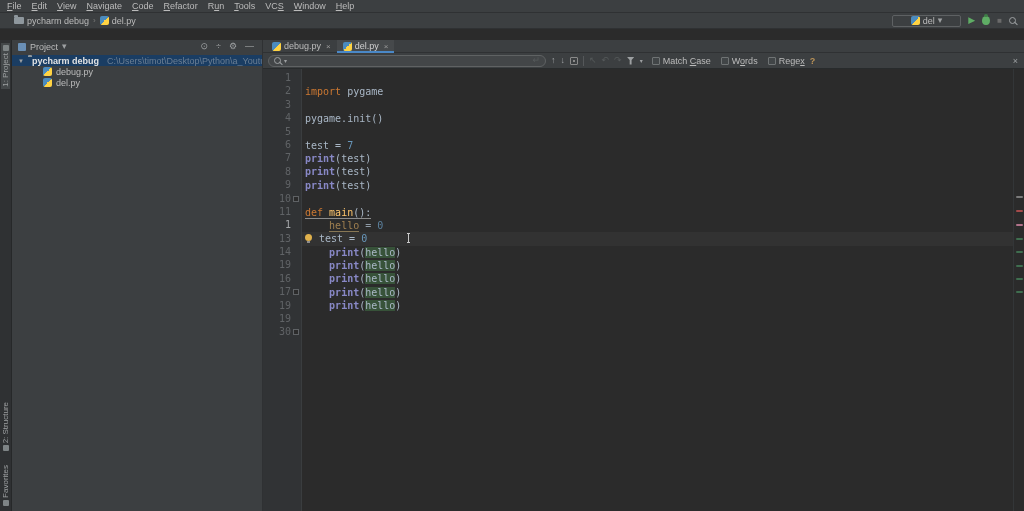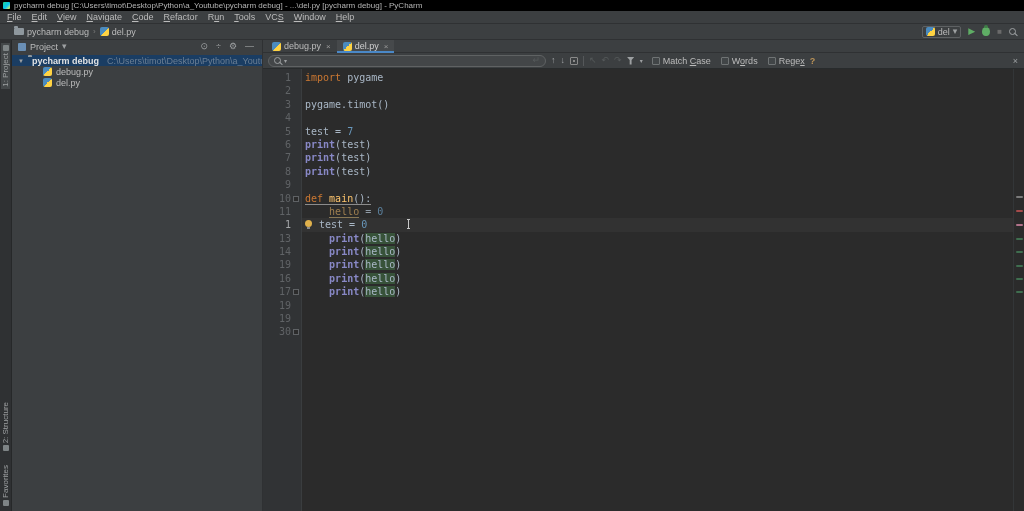--- a/index.html
+++ b/index.html
@@ -20,21 +20,21 @@
   .mn { text-decoration:underline; }
 
   
   .navbar { height:16px; background:#3c3f41; border-bottom:1px solid #2f3133;
             display:flex; align-items:center; padding:0 8px 0 14px; }
   .crumbs { display:flex; align-items:center; gap:4px; flex:1; }
   .crumb { display:flex; align-items:center; gap:3px; color:#bbbbbb; font-size:9px; }
   .crumb-sep { color:#7a7a7a; font-size:8px; }
   .run-controls { display:flex; align-items:center; gap:7px; }
   .run-config { display:flex; align-items:center; gap:3px; border:1px solid #5e6163;
-                border-radius:2px; height:12px; padding:0 3px; color:#bbbbbb; font-size:9px; }
+                border-radius:2px; height:12px; padding:0 18px; color:#bbbbbb; font-size:9px; }
 
   
   .ic-folder { width:10px; height:7px; background:#8e979d; border-radius:1px; position:relative; display:inline-block; }
   .ic-folder::before { content:""; position:absolute; top:-2px; left:0; width:4px; height:2px;
                        background:#8e979d; border-radius:1px 1px 0 0; }
   .ic-py { width:9px; height:9px; border-radius:2px; display:inline-block;
            background:linear-gradient(135deg,#4b8bbe 0 50%, #ffd343 50% 100%); }
   .ic-lib { width:9px; height:9px; display:inline-block;
             background:repeating-linear-gradient(#7ba3c9 0 2px, #3c3f41 2px 3px); }
   .ic-scratch { width:9px; height:9px; border-radius:1px; display:inline-block; background:#56a6a0; }
@@ -108,21 +108,21 @@
   .help { color:#bc9458; font-size:9px; font-weight:bold; }
 
   
   .editor { flex:1; position:relative; display:flex; background:#2b2b2b; min-width:0; }
   .gutter { width:39px; background:#313335; border-right:1px solid #3a3d3f; padding-top:2px; }
   .g-line { height:13.4px; line-height:13.4px; font-family:"DejaVu Sans Mono",monospace;
             font-size:10px; color:#606366; text-align:right; padding-right:10px; position:relative; }
   .g-line.current { color:#a4a7a9; }
   .fold { position:absolute; right:2px; top:4px; width:6px; height:6px;
           border:1px solid #5f6265; background:#2b2b2b; }
-  .code { flex:1; padding-top:2px; position:relative; overflow:hidden; }
+  .code { flex:1; padding-top:16px; position:relative; overflow:hidden; }
   .c-line { height:13.4px; line-height:13.4px; font-family:"DejaVu Sans Mono",monospace;
             font-size:10px; white-space:pre; color:#a9b7c6; position:relative; padding-left:3px; }
   .c-line.current { background:#323232; }
   .c-line.dim { opacity:.8; }
   .c-line.current .c-text { margin-left:14px; }
   .tk-kw { color:#cc7832; }
   .tk-pl { color:#a9b7c6; }
   .tk-num { color:#6897bb; }
   .tk-bi { color:#8888c6;font-weight:bold; }
   .tk-fn { color:#ffc66d; }
@@ -135,24 +135,20 @@
   .ibeam::after { bottom:0; }
   .stripe { position:absolute; top:0; right:0; bottom:0; width:11px; background:#2b2b2b;
             border-left:1px solid #333638; }
   .mark { position:absolute; left:2px; width:7px; height:2px; border-radius:1px; }
 </style>
 </head>
 <body>
 
 <div class="app">
 
-  <div class="titlebar">
-    <span class="pylogo"></span>
-    <span>pycharm debug [C:\Users\timot\Desktop\Python\a_Youtube\pycharm debug] - ...\del.py [pycharm debug] - PyCharm</span>
-  </div>
 
   <div class="menubar" id="menubar">
       <span class="menu-item"><span class="mn">F</span><span>i</span><span>l</span><span>e</span></span>
       <span class="menu-item"><span class="mn">E</span><span>d</span><span>i</span><span>t</span></span>
       <span class="menu-item"><span class="mn">V</span><span>i</span><span>e</span><span>w</span></span>
       <span class="menu-item"><span class="mn">N</span><span>a</span><span>v</span><span>i</span><span>g</span><span>a</span><span>t</span><span>e</span></span>
       <span class="menu-item"><span class="mn">C</span><span>o</span><span>d</span><span>e</span></span>
       <span class="menu-item"><span class="mn">R</span><span>e</span><span>f</span><span>a</span><span>c</span><span>t</span><span>o</span><span>r</span></span>
       <span class="menu-item"><span>R</span><span class="mn">u</span><span>n</span></span>
       <span class="menu-item"><span class="mn">T</span><span>o</span><span>o</span><span>l</span><span>s</span></span>
@@ -305,21 +301,21 @@
             <div class="g-line"><span>19</span></div>
             <div class="g-line"><span>16</span></div>
             <div class="g-line"><span>17</span><span class="fold"></span></div>
             <div class="g-line"><span>19</span></div>
             <div class="g-line"><span>19</span></div>
             <div class="g-line"><span>30</span><span class="fold"></span></div>
           </div>
         <div class="code" id="code">
             <div class="c-line"><span class="c-text"><span class="tk-kw">import</span><span class="tk-pl"> pygame</span></span></div>
             <div class="c-line"><span class="c-text"></span></div>
-            <div class="c-line"><span class="c-text"><span class="tk-pl">pygame.timot()</span></span></div>
+            <div class="c-line"><span class="c-text"><span class="tk-pl">pygame.init()</span></span></div>
             <div class="c-line"><span class="c-text"></span></div>
             <div class="c-line"><span class="c-text"><span class="tk-pl">test = </span><span class="tk-num">7</span></span></div>
             <div class="c-line"><span class="c-text"><span class="tk-bi">print</span><span class="tk-pl">(test)</span></span></div>
             <div class="c-line"><span class="c-text"><span class="tk-bi">print</span><span class="tk-pl">(test)</span></span></div>
             <div class="c-line"><span class="c-text"><span class="tk-bi">print</span><span class="tk-pl">(test)</span></span></div>
             <div class="c-line"><span class="c-text"></span></div>
             <div class="c-line"><span class="c-text"><span class="tk-kw tk-u">def </span><span class="tk-fn tk-u">main</span><span class="tk-pl tk-u">():</span></span></div>
             <div class="c-line dim"><span class="c-text"><span class="tk-pl">    </span><span class="tk-warn">hello</span><span class="tk-pl"> = </span><span class="tk-num">0</span></span></div>
             <div class="c-line current"><span class="bulb"></span><span class="ibeam"></span><span class="c-text"><span class="tk-pl">test = </span><span class="tk-num">0</span></span></div>
             <div class="c-line"><span class="c-text"><span class="tk-pl">    </span><span class="tk-bi">print</span><span class="tk-pl">(</span><span class="tk-hl">hello</span><span class="tk-pl">)</span></span></div>

